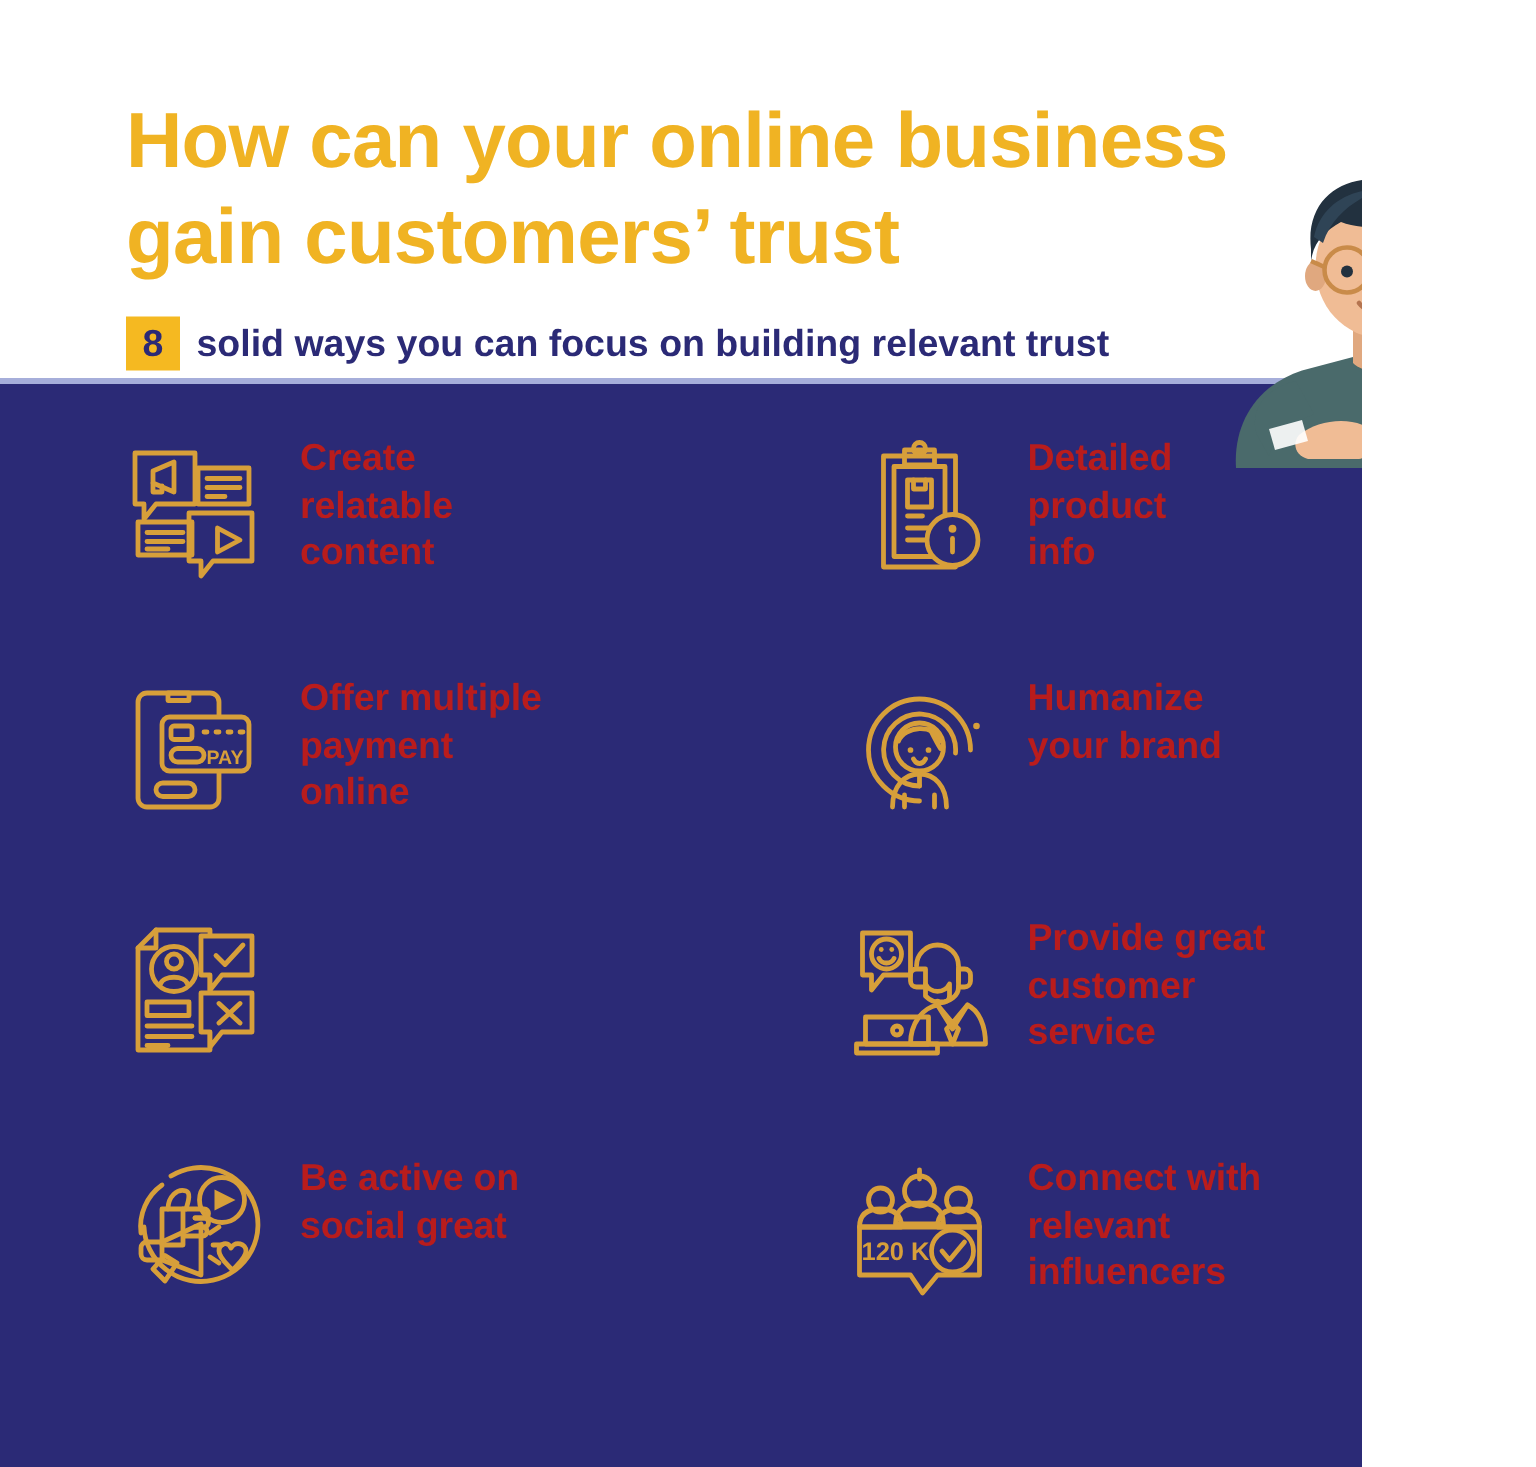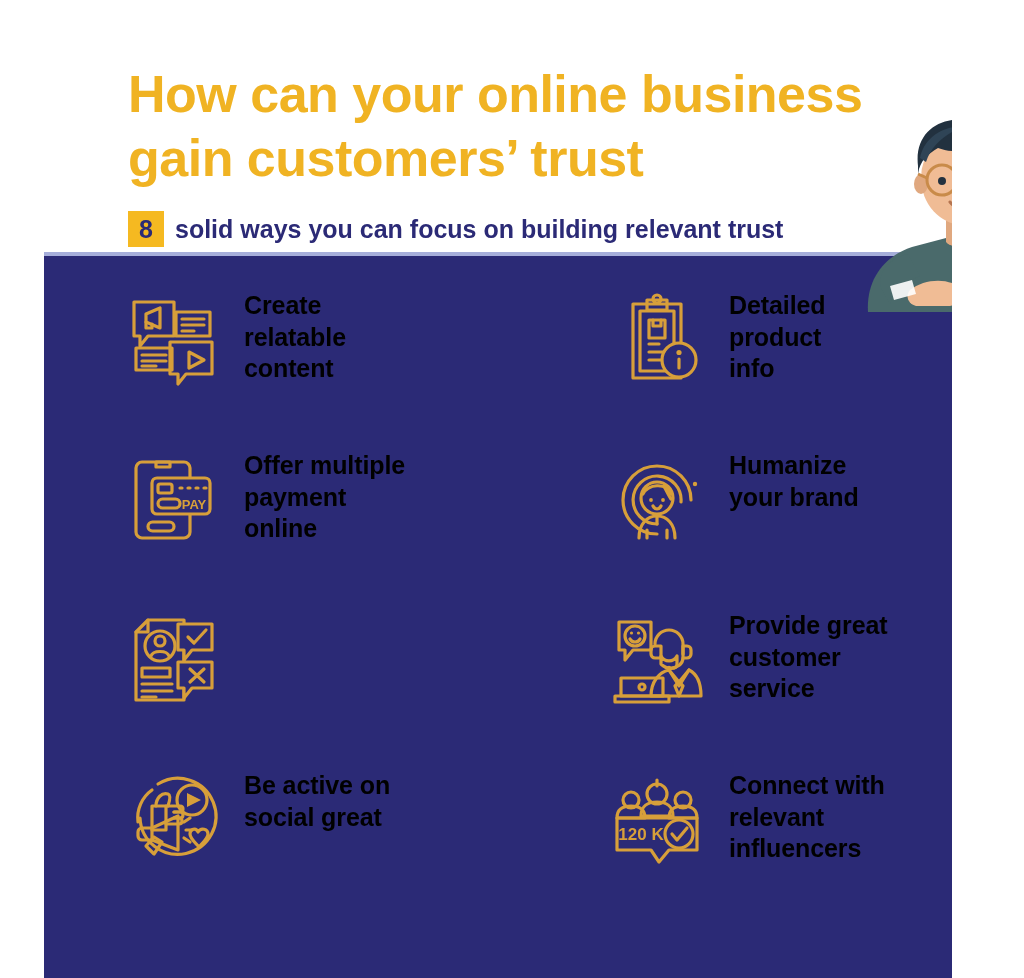--- a/index.html
+++ b/index.html
@@ -9,21 +9,20 @@
   }
   body {
     font-family: "Liberation Sans", sans-serif;
   }
   .infographic {
     position: relative;
     width: 908px;
     height: 978px;
     overflow: hidden;
     background: #ffffff;
-    margin-left: 44px;
   }
 
   
   .header {
     position: absolute;
     left: 0;
     top: 0;
     width: 1024px;
     height: 256px;
     background: #ffffff;
@@ -124,21 +123,21 @@
     display: flex;
     align-items: flex-start;
     justify-content: center;
     padding-top: 2px;
   }
   .item-icon svg { display: block; }
   .item-label {
     flex: 1 1 auto;
     padding-left: 22px;
     padding-top: 2px;
-    color: #000000;
+    color: #b91c1c;
     font-size: 25px;
     line-height: 31.5px;
     font-weight: bold;
     letter-spacing: -0.1px;
     white-space: pre-line;
   }
 </style>
 </head>
 <body>
 

